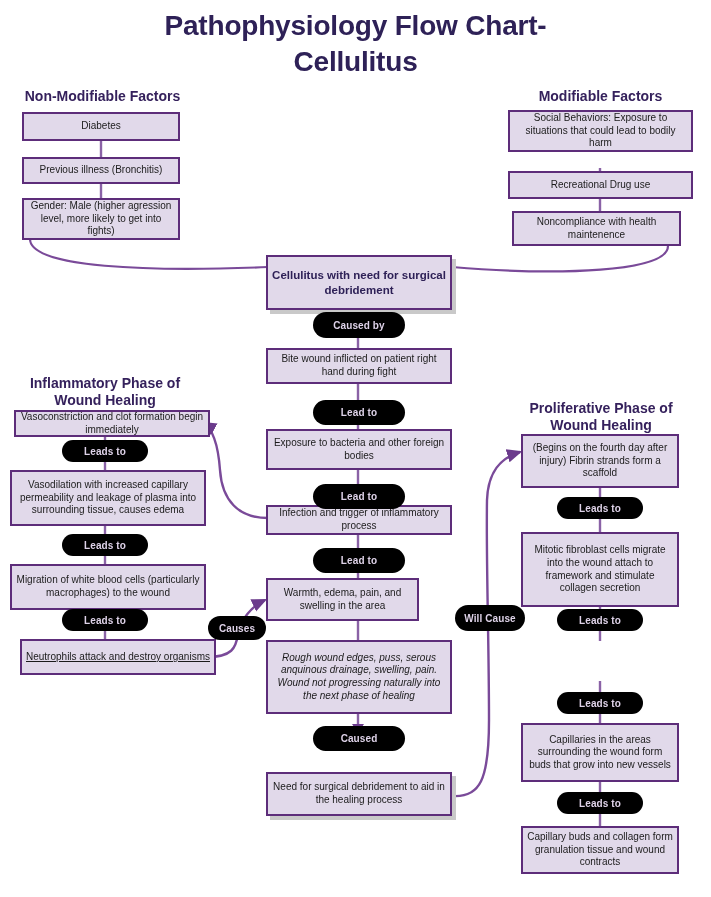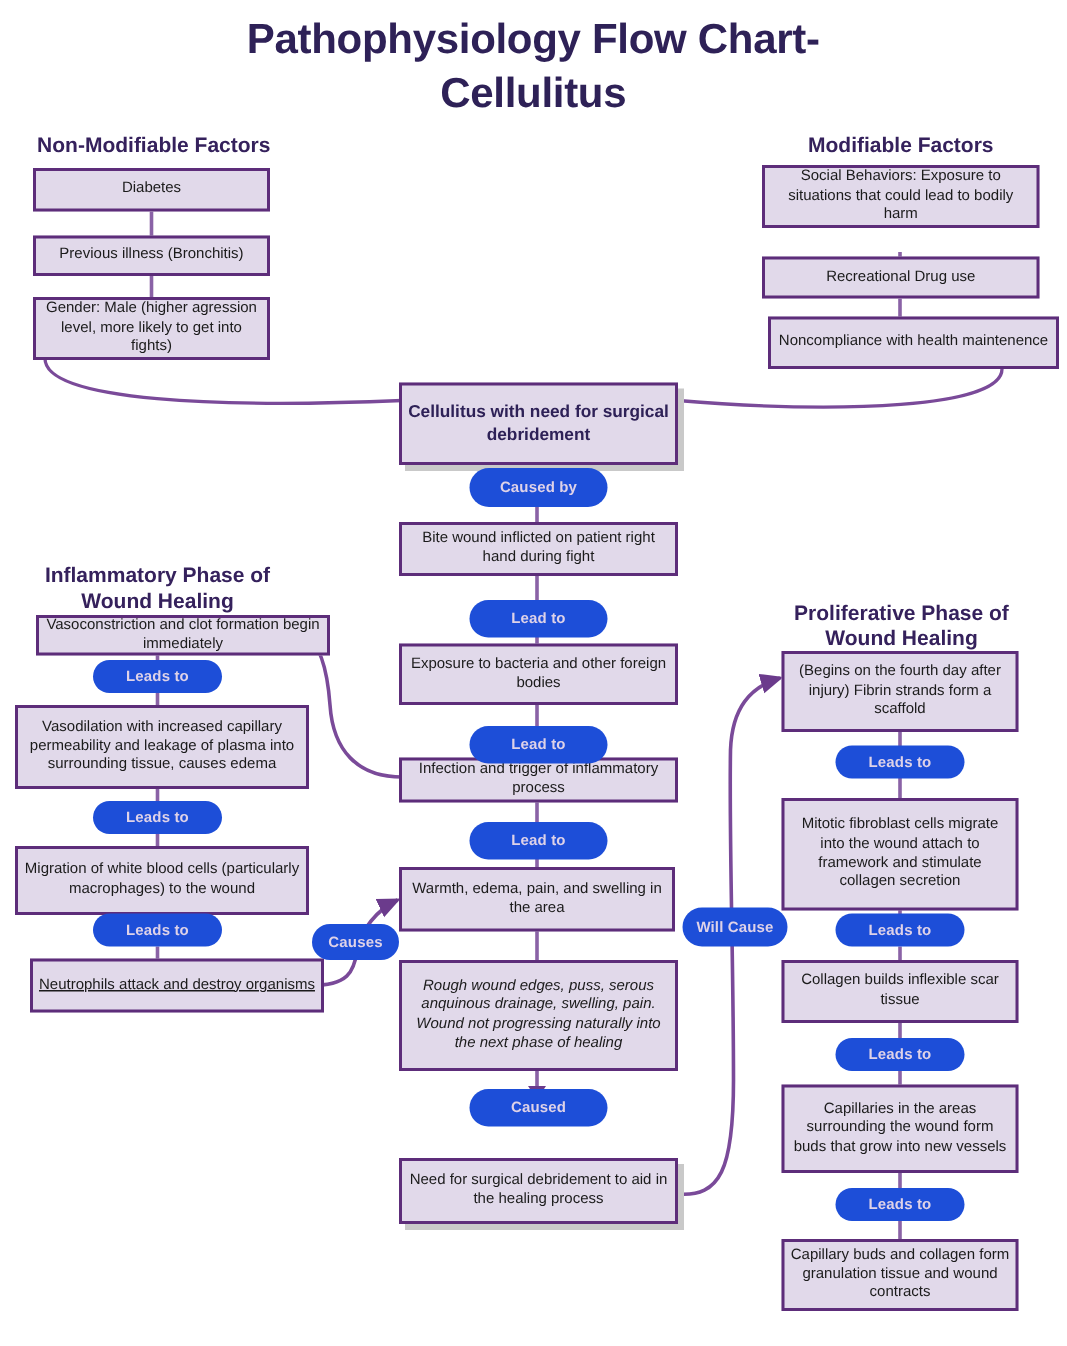--- a/index.html
+++ b/index.html
@@ -70,21 +70,21 @@
   .node.emph {
     font-weight: bold;
     color: #2e2157;
     font-size: 11.5px;
     margin-top: 20px;
   }
 
   .pill {
     position: absolute;
     box-sizing: border-box;
-    background: #1d4ed8;
+    background: #000000;
     color: #ded2e8;
     border-radius: 999px;
     font-size: 10px;
     font-weight: bold;
     display: flex;
     align-items: center;
     justify-content: center;
     letter-spacing: 0.1px;
     z-index: 5;
   }
@@ -176,47 +176,47 @@
   <div class="node" style="left:22px; top:112px; width:158px; height:29px;">Diabetes</div>
 
   <div class="node" style="left:22px; top:157px; width:158px; height:27px;">Previous illness (Bronchitis)</div>
 
   <div class="node" style="left:22px; top:198px; width:158px; height:42px;">Gender: Male (higher agression level, more likely to get into fights)</div>
 
   <div class="node" style="left:508px; top:110px; width:185px; height:42px;">Social Behaviors: Exposure to situations that could lead to bodily harm</div>
 
   <div class="node" style="left:508px; top:171px; width:185px; height:28px;">Recreational Drug use</div>
 
-  <div class="node" style="left:512px; top:211px; width:194px; height:35px;">Noncompliance with health maintenence</div>
+  <div class="node" style="left:512px; top:211px; width:169px; height:35px;">Noncompliance with health maintenence</div>
 
   <div class="node emph shadow" style="left:266px; top:235px; width:186px; height:55px;">Cellulitus with need for surgical debridement</div>
 
   <div class="pill" style="left:313px; top:312px; width:92px; height:26px;">Caused by</div>
 
   <div class="node" style="left:266px; top:348px; width:186px; height:36px;">Bite wound inflicted on patient right hand during fight</div>
 
   <div class="pill" style="left:313px; top:400px; width:92px; height:25px;">Lead to</div>
 
   <div class="node" style="left:266px; top:429px; width:186px; height:41px;">Exposure to bacteria and other foreign bodies</div>
 
   <div class="pill" style="left:313px; top:484px; width:92px; height:25px;">Lead to</div>
 
   <div class="node" style="left:266px; top:505px; width:186px; height:30px;">Infection and trigger of inflammatory process</div>
 
   <div class="pill" style="left:313px; top:548px; width:92px; height:25px;">Lead to</div>
 
-  <div class="node" style="left:266px; top:578px; width:184px; height:43px;">Warmth, edema, pain, and swelling in the area</div>
+  <div class="node" style="left:266px; top:578px; width:153px; height:43px;">Warmth, edema, pain, and swelling in the area</div>
 
   <div class="node" style="left:266px; top:640px; width:186px; height:74px;font-style:italic;">Rough wound edges, puss, serous anquinous drainage, swelling, pain. Wound not progressing naturally into the next phase of healing</div>
 
   <div class="pill" style="left:313px; top:726px; width:92px; height:25px;">Caused</div>
 
   <div class="node shadow" style="left:266px; top:772px; width:186px; height:44px;">Need for surgical debridement to aid in the healing process</div>
 
-  <div class="node" style="left:24px; top:410px; width:196px; height:27px;">Vasoconstriction and clot formation begin immediately</div>
+  <div class="node" style="left:14px; top:410px; width:196px; height:27px;">Vasoconstriction and clot formation begin immediately</div>
 
   <div class="pill" style="left:62px; top:440px; width:86px; height:22px;">Leads to</div>
 
   <div class="node" style="left:10px; top:470px; width:196px; height:56px;">Vasodilation with increased capillary permeability and leakage of plasma into surrounding tissue, causes edema</div>
 
   <div class="pill" style="left:62px; top:534px; width:86px; height:22px;">Leads to</div>
 
   <div class="node" style="left:10px; top:564px; width:196px; height:46px;">Migration of white blood cells (particularly macrophages) to the wound</div>
 
   <div class="pill" style="left:62px; top:609px; width:86px; height:22px;">Leads to</div>
@@ -224,21 +224,20 @@
   <div class="node" style="left:20px; top:639px; width:196px; height:36px;text-decoration:underline;">Neutrophils attack and destroy organisms</div>
 
   <div class="node" style="left:521px; top:434px; width:158px; height:54px;">(Begins on the fourth day after injury) Fibrin strands form a scaffold</div>
 
   <div class="pill" style="left:557px; top:497px; width:86px; height:22px;">Leads to</div>
 
   <div class="node" style="left:521px; top:532px; width:158px; height:75px;">Mitotic fibroblast cells migrate into the wound attach to framework and stimulate collagen secretion</div>
 
   <div class="pill" style="left:557px; top:609px; width:86px; height:22px;">Leads to</div>
 
-  <div class="node" style="left:521px; top:640px; width:158px; height:42px;">Collagen builds inflexible scar tissue</div>
 
   <div class="pill" style="left:557px; top:692px; width:86px; height:22px;">Leads to</div>
 
   <div class="node" style="left:521px; top:723px; width:158px; height:59px;">Capillaries in the areas surrounding the wound form buds that grow into new vessels</div>
 
   <div class="pill" style="left:557px; top:792px; width:86px; height:22px;">Leads to</div>
 
   <div class="node" style="left:521px; top:826px; width:158px; height:48px;">Capillary buds and collagen form granulation tissue and wound contracts</div>
 
   <div class="pill" style="left:208px; top:616px; width:58px; height:24px;">Causes</div>

